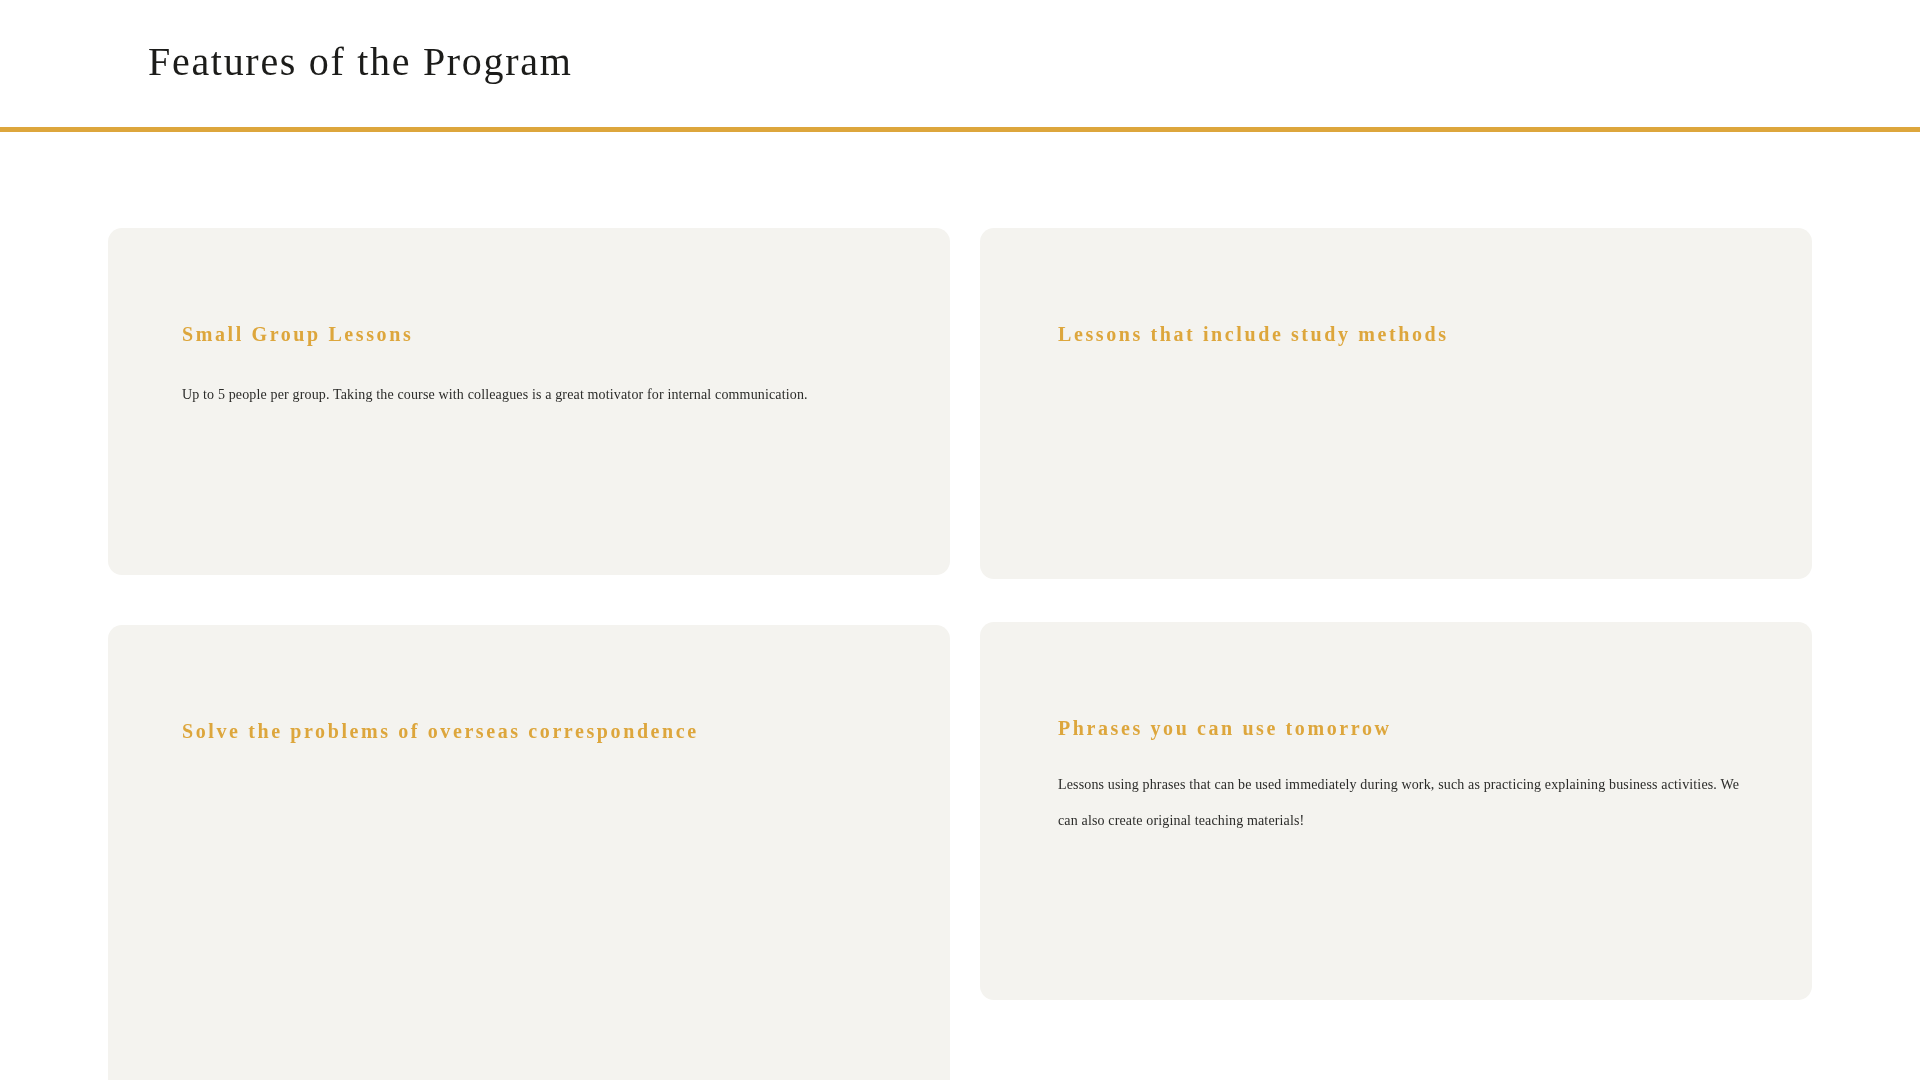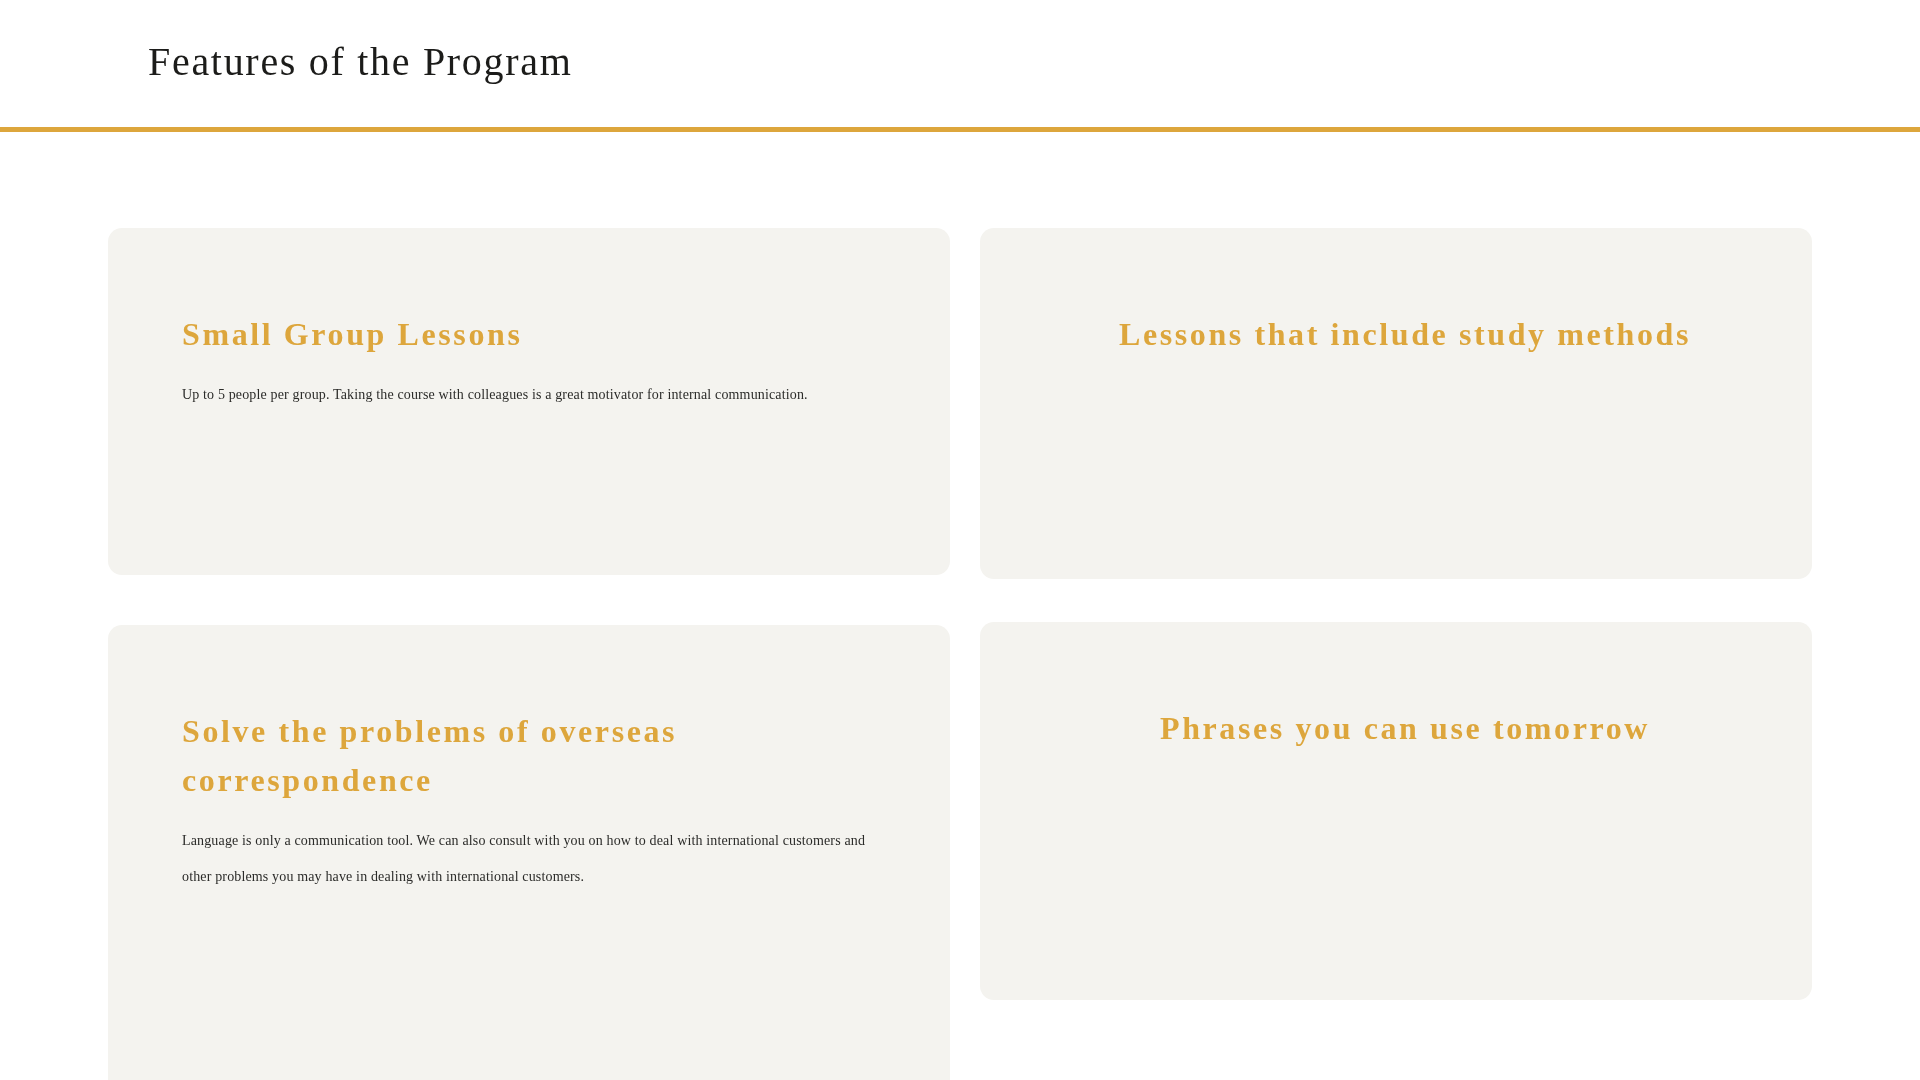--- a/index.html
+++ b/index.html
@@ -72,21 +72,21 @@
   }
 
   .card-inner {
     position: absolute;
     left: 74px;
     right: 74px;
   }
 
   .card-title {
     font-family: "Liberation Serif", "DejaVu Serif", serif;
-    font-size: 32px;
+    font-size: 20px;
     font-weight: 700;
     letter-spacing: 2.6px;
     color: #dda63c;
     line-height: 49px;
     margin: 0 0 18px 0;
   }
 
   .card-body {
     font-family: "Liberation Serif", "DejaVu Serif", serif;
     font-size: 14px;
@@ -102,21 +102,21 @@
   #card-2 { left: 980px; top: 96px;  width: 832px; height: 351px; }
   #card-3 { left: 108px; top: 493px; width: 842px; height: 475px; }
   #card-4 { left: 980px; top: 490px; width: 832px; height: 378px; padding-left: 10px; }
 
   #card-1 .card-inner { top: 82px; }
   #card-2 .card-inner { top: 82px; }
   #card-3 .card-inner { top: 82px; }
   #card-4 .card-inner { top: 82px; }
 
   #card-2 .card-inner,
-  #card-4 .card-inner { left: 78px; right: 60px; text-align: center; }
+  #card-4 .card-inner { left: 78px; right: 60px; }
 
   #card-2 .card-title { margin-bottom: 12px; }
   #card-4 .card-title { margin-bottom: 14px; }
 </style>
 </head>
 <body>
 
 <div class="page">
 
   <header class="page-header">
@@ -135,24 +135,24 @@
 
     <section class="feature-card" id="card-2">
       <div class="card-inner">
         <h2 class="card-title">Lessons that include study methods</h2>
       </div>
     </section>
 
     <section class="feature-card" id="card-3">
       <div class="card-inner">
         <h2 class="card-title">Solve the problems of overseas correspondence</h2>
-        <p class="card-body">Language is only a communication tool. We can also consult with you on how to deal with international customers and other problems you may have in dealing with international customers.</p>
       </div>
     </section>
 
     <section class="feature-card" id="card-4">
       <div class="card-inner">
         <h2 class="card-title">Phrases you can use tomorrow</h2>
+        <p class="card-body">Lessons using phrases that can be used immediately during work, such as practicing explaining business activities. We can also create original teaching materials!</p>
       </div>
     </section>
 
   </main>
 </div>
 
 </body></html>

